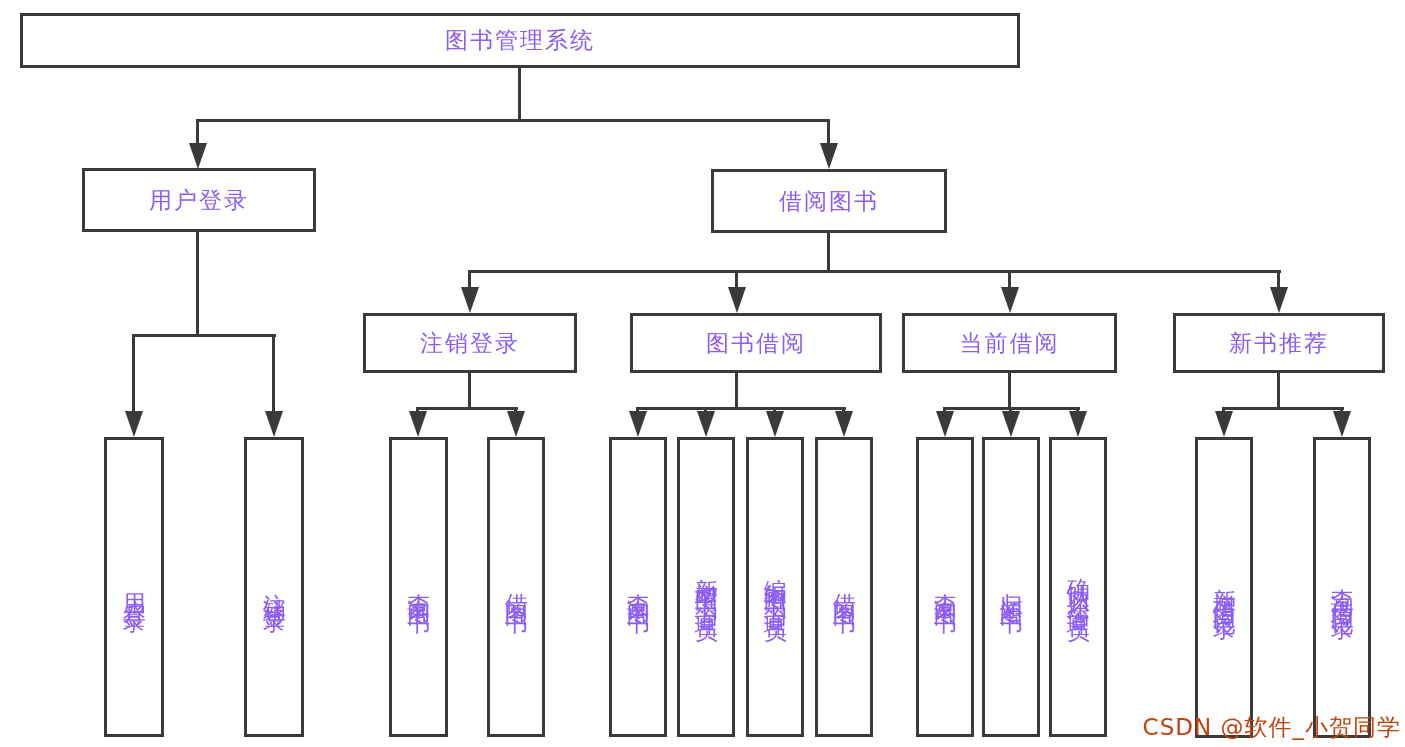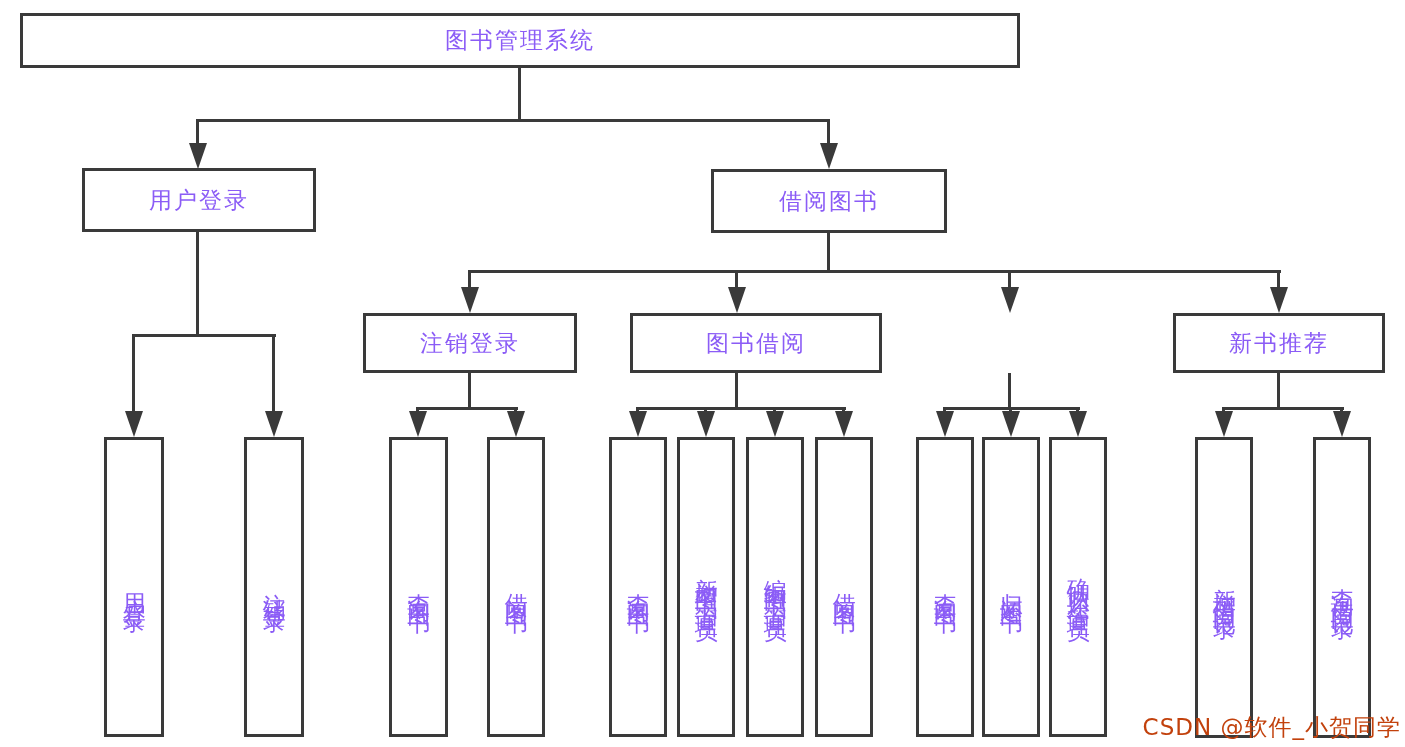--- a/index.html
+++ b/index.html
@@ -65,20 +65,23 @@
   <div class="line" style="left:1008px;top:270px;width:3px;height:19px"></div>
   <div class="arrow" style="left:1001px;top:287px"></div>
   <div class="line" style="left:1277px;top:270px;width:3px;height:19px"></div>
   <div class="arrow" style="left:1270px;top:287px"></div>
 
   <div class="box h" style="left:363px;top:313px;width:214px;height:60px">
     <span>注销登录</span>
   </div>
   <div class="box h" style="left:630px;top:313px;width:252px;height:60px">
     <span>图书借阅</span>
+  </div>
+  <div class="box h" style="left:902px;top:313px;width:215px;height:60px">
+    <span>当前借阅</span>
   </div>
   <div class="box h" style="left:1173px;top:313px;width:212px;height:60px">
     <span>新书推荐</span>
   </div>
 
   <div class="line" style="left:468px;top:373px;width:3px;height:36px"></div>
   <div class="line" style="left:416px;top:407px;width:102px;height:3px"></div>
   <div class="line" style="left:416px;top:407px;width:3px;height:7px"></div>
   <div class="arrow" style="left:409px;top:411px"></div>
   <div class="line" style="left:514px;top:407px;width:3px;height:7px"></div>

